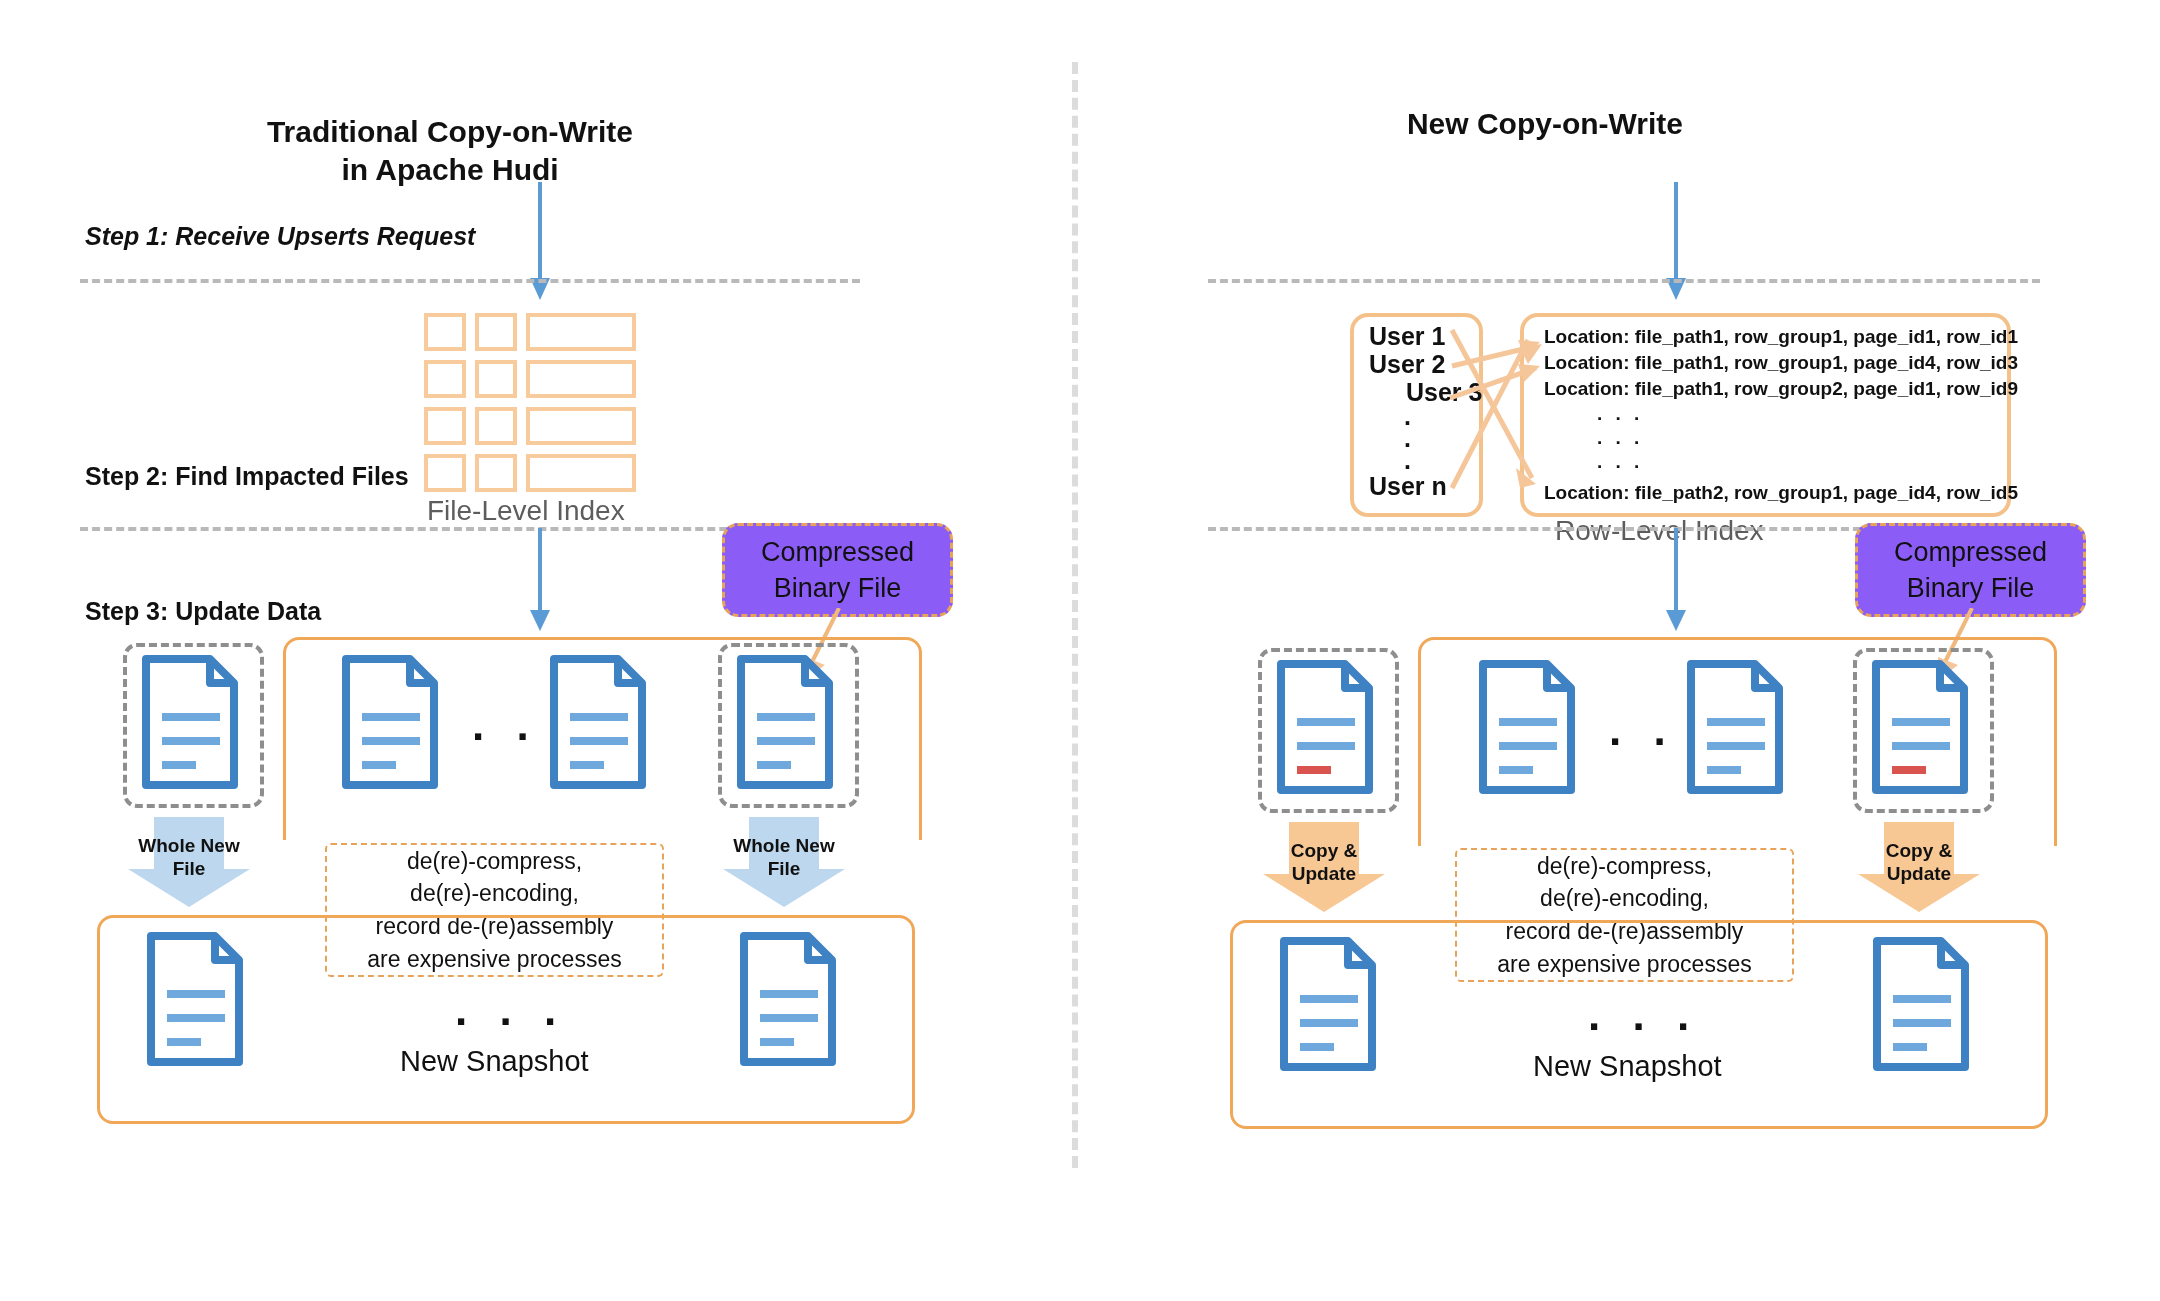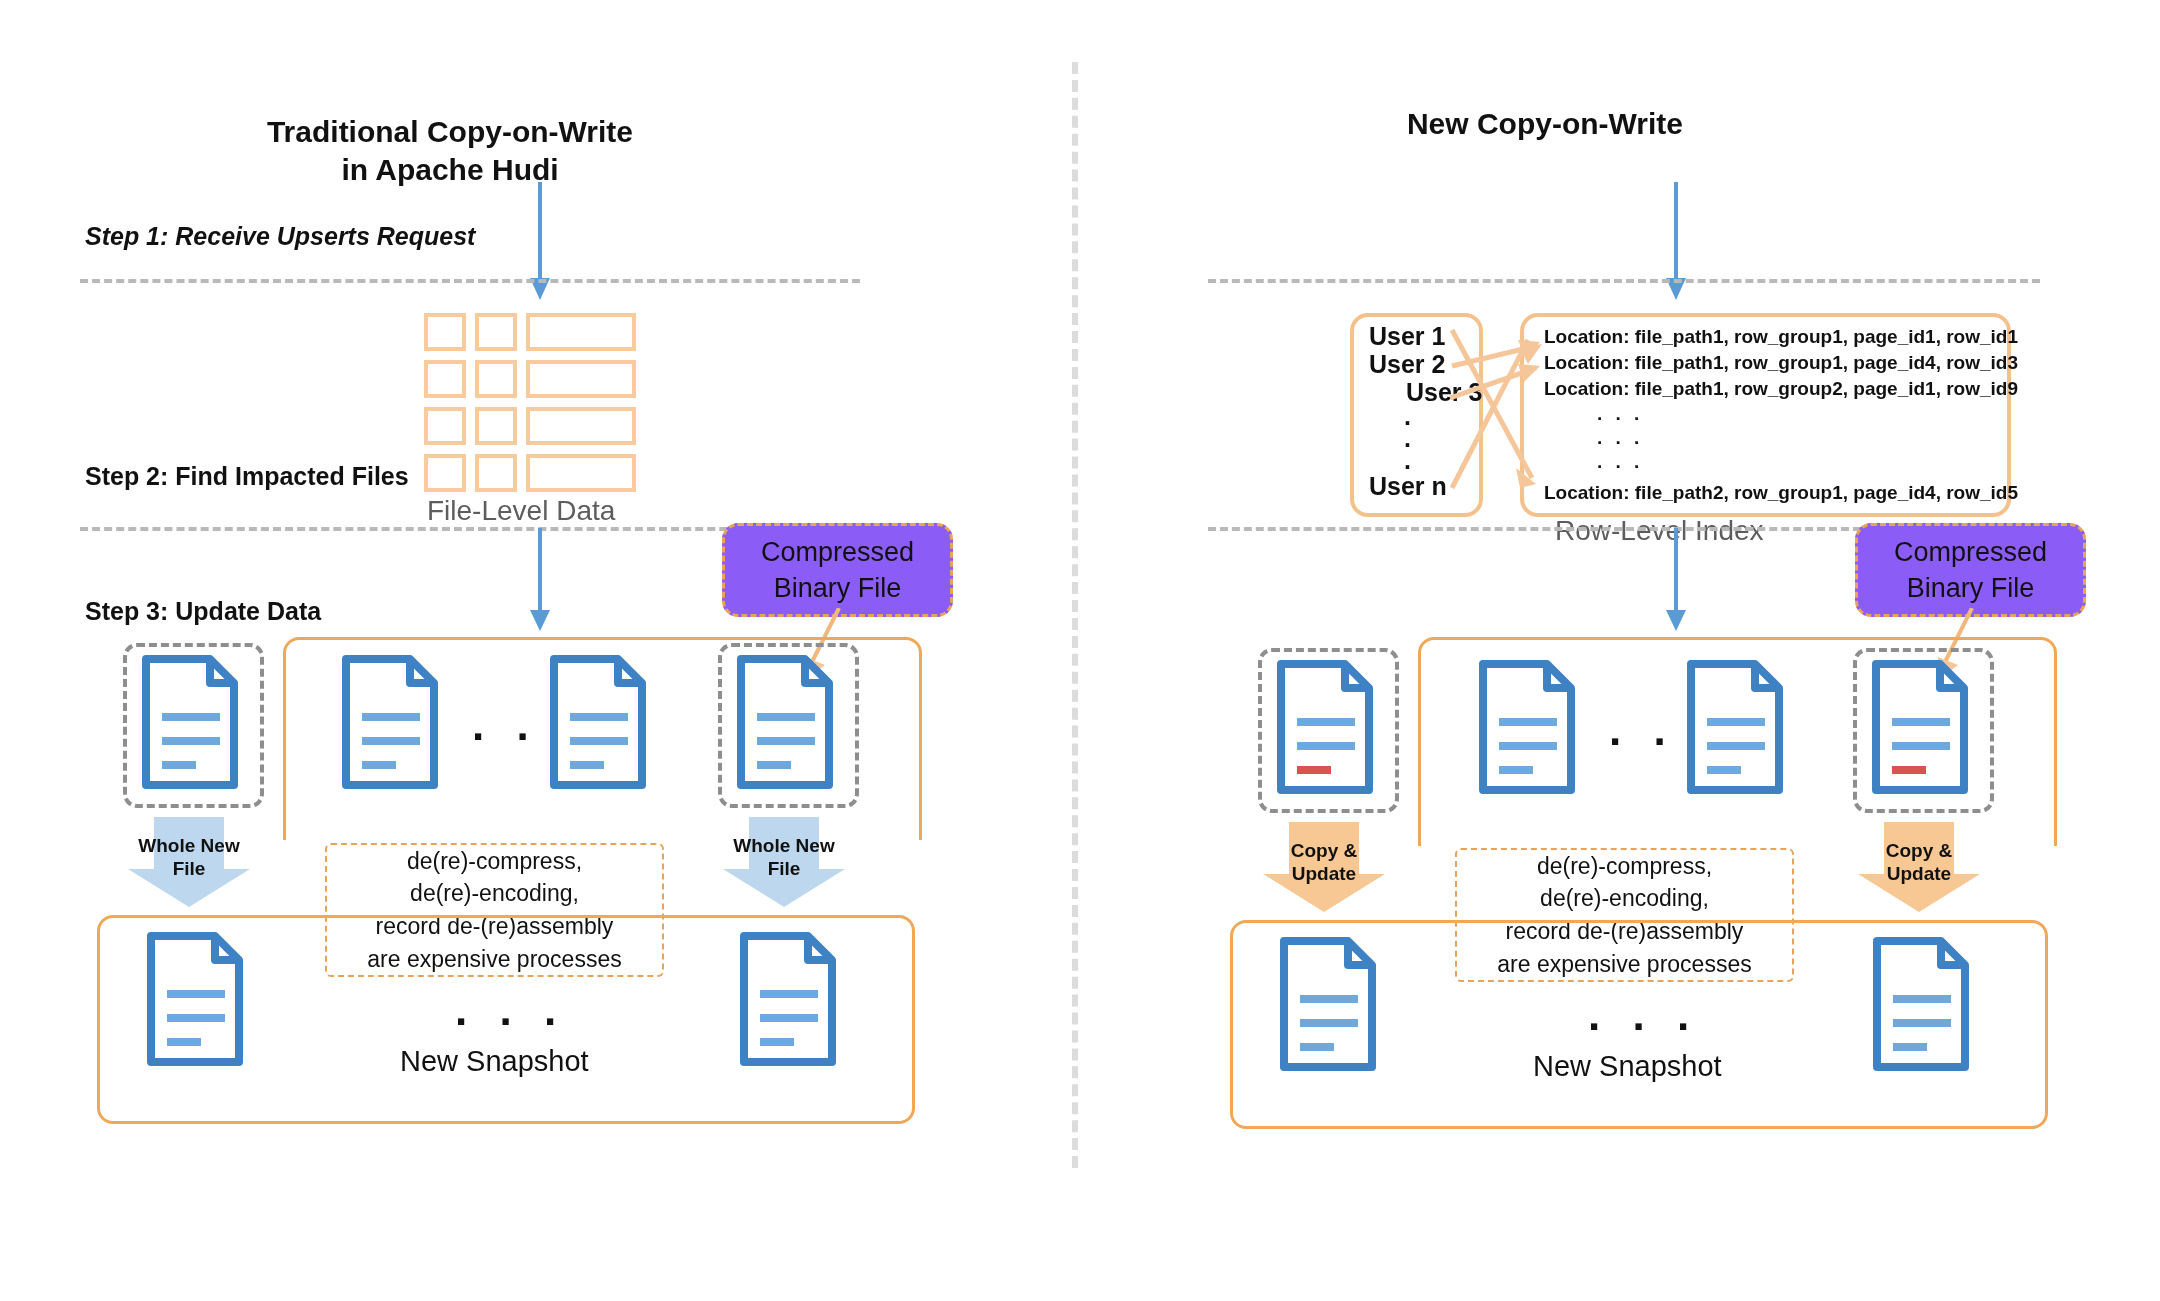--- a/index.html
+++ b/index.html
@@ -67,21 +67,21 @@
         <div class="gridcell" style="width:110px;height:38px;"></div>
       </div>
     <div style="display:flex;gap:9px;">
         <div class="gridcell" style="width:42px;height:38px;"></div>
         <div class="gridcell" style="width:42px;height:38px;"></div>
         <div class="gridcell" style="width:110px;height:38px;"></div>
       </div>
   </div>
 </div>
 
-<div class="abs idxlabel" style="left:427px;top:495px;">File-Level Data</div>
+<div class="abs idxlabel" style="left:427px;top:495px;">File-Level Index</div>
 
 <div class="abs step" style="left:85px;top:462px;">Step 2: Find Impacted Files</div>
 
 <div class="abs hdash" style="left:80px;top:527px;width:780px;"></div>
 
 <div class="abs step" style="left:85px;top:597px;">Step 3: Update Data</div>
 
 <svg class="abs" style="left:510px;top:528px;" width="60" height="105" viewBox="0 0 60 105">
   <line x1="30" y1="0" x2="30" y2="86" stroke="#5b9bd5" stroke-width="4"></line>
   <polygon points="30,103 20,82 40,82" fill="#5b9bd5"></polygon>

